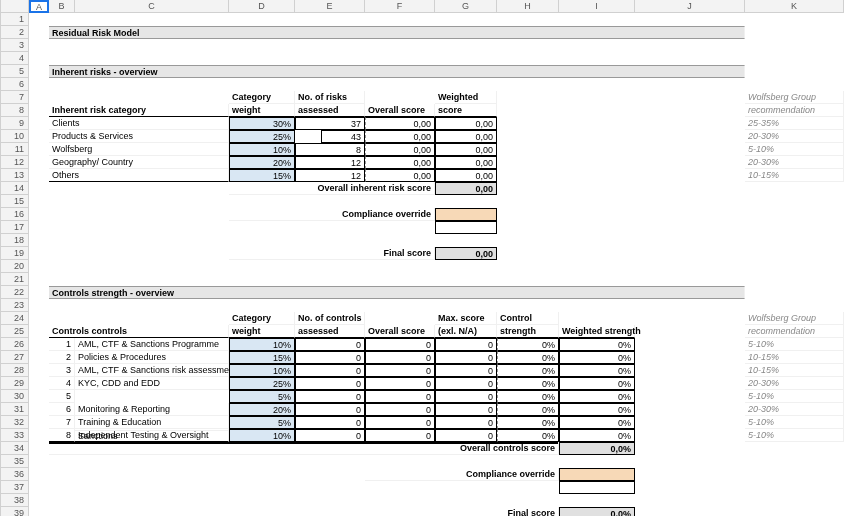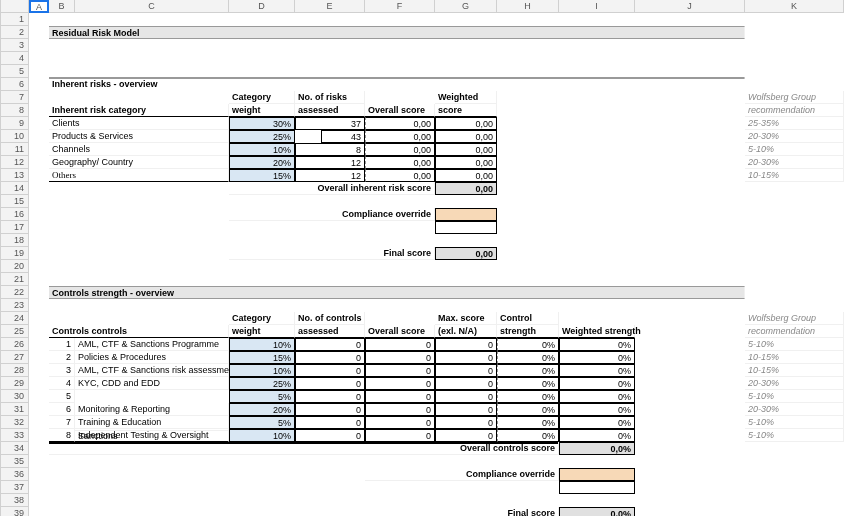--- a/index.html
+++ b/index.html
@@ -107,21 +107,21 @@
     <div class="rowhdr" style="grid-area: 32 / 1 / auto / span 1;">31</div>
     <div class="rowhdr" style="grid-area: 33 / 1 / auto / span 1;">32</div>
     <div class="rowhdr" style="grid-area: 34 / 1 / auto / span 1;">33</div>
     <div class="rowhdr" style="grid-area: 35 / 1 / auto / span 1;">34</div>
     <div class="rowhdr" style="grid-area: 36 / 1 / auto / span 1;">35</div>
     <div class="rowhdr" style="grid-area: 37 / 1 / auto / span 1;">36</div>
     <div class="rowhdr" style="grid-area: 38 / 1 / auto / span 1;">37</div>
     <div class="rowhdr" style="grid-area: 39 / 1 / auto / span 1;">38</div>
     <div class="rowhdr" style="grid-area: 40 / 1 / auto / span 1;">39</div>
     <div class="cell hdr-band" style="grid-area: 3 / 3 / auto / span 9;">Residual Risk Model</div>
-    <div class="cell hdr-band" style="grid-area: 6 / 3 / auto / span 9; margin-top: 12px;">Inherent risks - overview</div>
+    <div class="cell hdr-band" style="grid-area: 6 / 3 / auto / span 9;">Inherent risks - overview</div>
     <div class="cell bold" style="grid-area: 8 / 5 / auto / span 1;">Category</div>
     <div class="cell bold" style="grid-area: 8 / 6 / auto / span 1;">No. of risks</div>
     <div class="cell bold" style="grid-area: 8 / 8 / auto / span 1;">Weighted</div>
     <div class="cell italic-grey" style="grid-area: 8 / 12 / auto / span 1;">Wolfsberg Group</div>
     <div class="cell bold bb" style="grid-area: 9 / 3 / auto / span 2;">Inherent risk category</div>
     <div class="cell bold bb" style="grid-area: 9 / 5 / auto / span 1;">weight</div>
     <div class="cell bold bb" style="grid-area: 9 / 6 / auto / span 1;">assessed</div>
     <div class="cell bold bb" style="grid-area: 9 / 7 / auto / span 1;">Overall score</div>
     <div class="cell bold bb" style="grid-area: 9 / 8 / auto / span 1;">score</div>
     <div class="cell italic-grey" style="grid-area: 9 / 12 / auto / span 1;">recommendation</div>
@@ -130,33 +130,33 @@
     <div class="cell right box" style="grid-area: 10 / 6 / auto / span 1;">37</div>
     <div class="cell right box dash-l" style="grid-area: 10 / 7 / auto / span 1;">0,00</div>
     <div class="cell right box" style="grid-area: 10 / 8 / auto / span 1;">0,00</div>
     <div class="cell italic-grey" style="grid-area: 10 / 12 / auto / span 1;">25-35%</div>
     <div class="cell " style="grid-area: 11 / 3 / auto / span 2;">Products &amp; Services</div>
     <div class="cell blue-bg right box" style="grid-area: 11 / 5 / auto / span 1;">25%</div>
     <div class="cell right box" style="grid-area: 11 / 6 / auto / span 1; margin-left: 26px;">43</div>
     <div class="cell right box dash-l" style="grid-area: 11 / 7 / auto / span 1;">0,00</div>
     <div class="cell right box" style="grid-area: 11 / 8 / auto / span 1;">0,00</div>
     <div class="cell italic-grey" style="grid-area: 11 / 12 / auto / span 1;">20-30%</div>
-    <div class="cell " style="grid-area: 12 / 3 / auto / span 2;">Channels</div>
+    <div class="cell " style="grid-area: 12 / 3 / auto / span 2;">Wolfsberg</div>
     <div class="cell blue-bg right box" style="grid-area: 12 / 5 / auto / span 1;">10%</div>
     <div class="cell right box" style="grid-area: 12 / 6 / auto / span 1;">8</div>
     <div class="cell right box dash-l" style="grid-area: 12 / 7 / auto / span 1;">0,00</div>
     <div class="cell right box" style="grid-area: 12 / 8 / auto / span 1;">0,00</div>
     <div class="cell italic-grey" style="grid-area: 12 / 12 / auto / span 1;">5-10%</div>
     <div class="cell " style="grid-area: 13 / 3 / auto / span 2;">Geography/ Country</div>
     <div class="cell blue-bg right box" style="grid-area: 13 / 5 / auto / span 1;">20%</div>
     <div class="cell right box" style="grid-area: 13 / 6 / auto / span 1;">12</div>
     <div class="cell right box dash-l" style="grid-area: 13 / 7 / auto / span 1;">0,00</div>
     <div class="cell right box" style="grid-area: 13 / 8 / auto / span 1;">0,00</div>
     <div class="cell italic-grey" style="grid-area: 13 / 12 / auto / span 1;">20-30%</div>
-    <div class="cell  bb" style="grid-area: 14 / 3 / auto / span 2; font-family: Liberation Serif, serif;">Others</div>
+    <div class="cell  bb" style="grid-area: 14 / 3 / auto / span 2;">Others</div>
     <div class="cell blue-bg right box bb" style="grid-area: 14 / 5 / auto / span 1;">15%</div>
     <div class="cell right box bb" style="grid-area: 14 / 6 / auto / span 1;">12</div>
     <div class="cell right box dash-l bb" style="grid-area: 14 / 7 / auto / span 1;">0,00</div>
     <div class="cell right box bb" style="grid-area: 14 / 8 / auto / span 1;">0,00</div>
     <div class="cell italic-grey" style="grid-area: 14 / 12 / auto / span 1;">10-15%</div>
     <div class="cell bold right" style="grid-area: 15 / 5 / auto / span 3;">Overall inherent risk score</div>
     <div class="cell right grey-bg box bold" style="grid-area: 15 / 8 / auto / span 1;">0,00</div>
     <div class="cell bold right" style="grid-area: 17 / 5 / auto / span 3;">Compliance override</div>
     <div class="cell peach-bg box" style="grid-area: 17 / 8 / auto / span 1;"></div>
     <div class="cell box" style="grid-area: 18 / 8 / auto / span 1;"></div>

